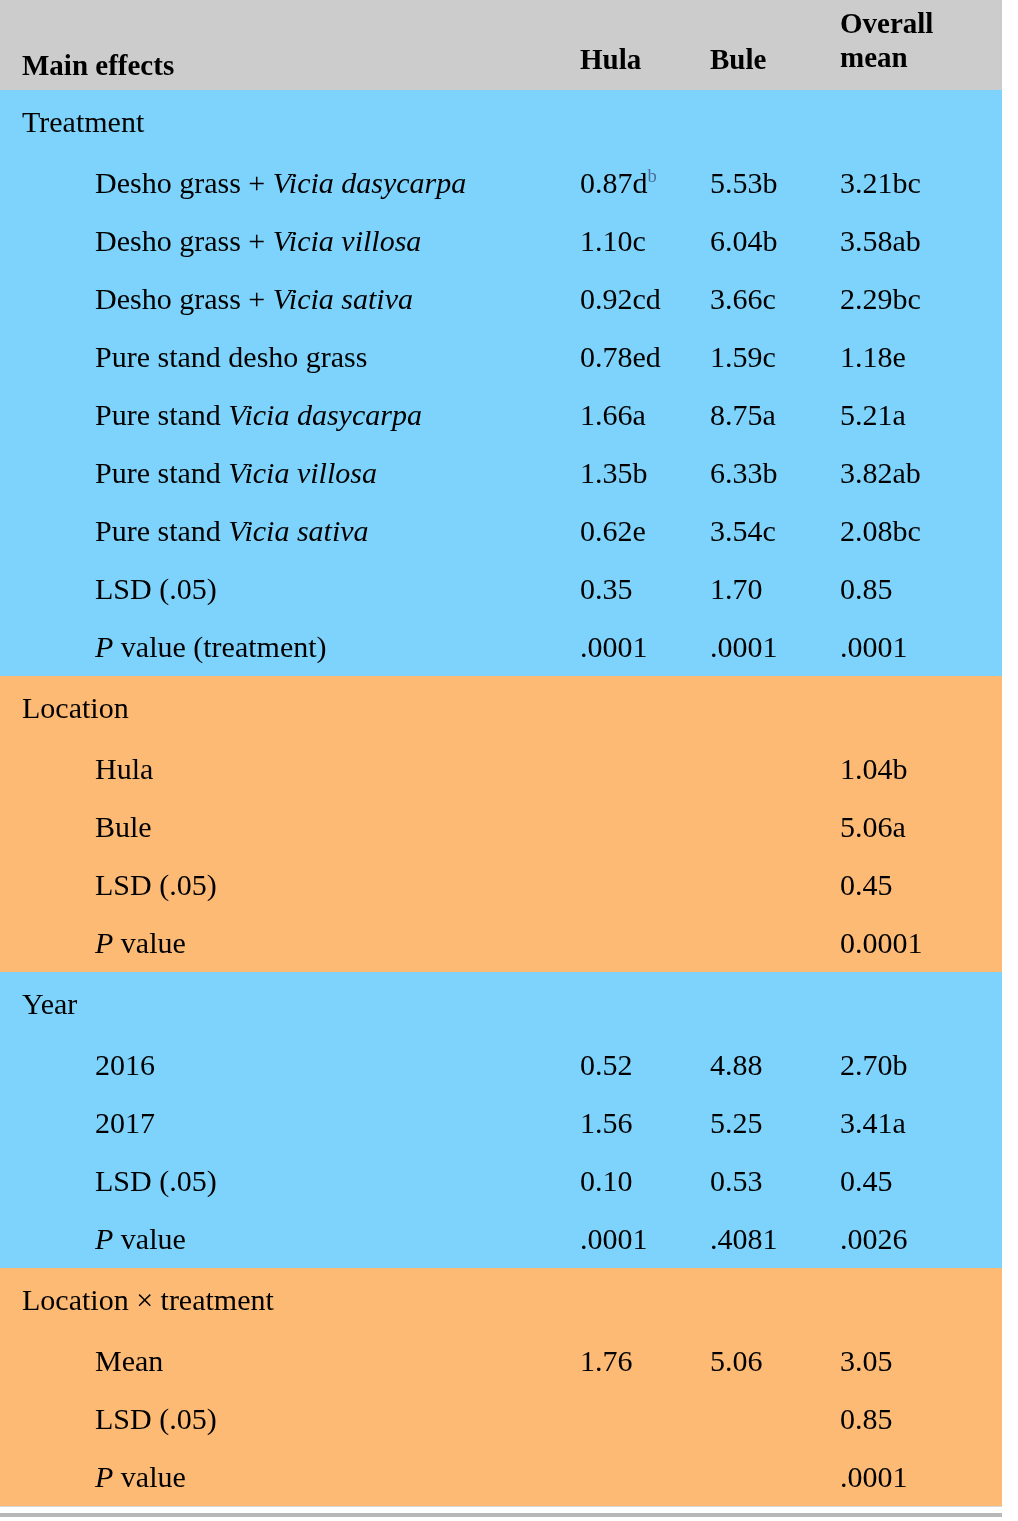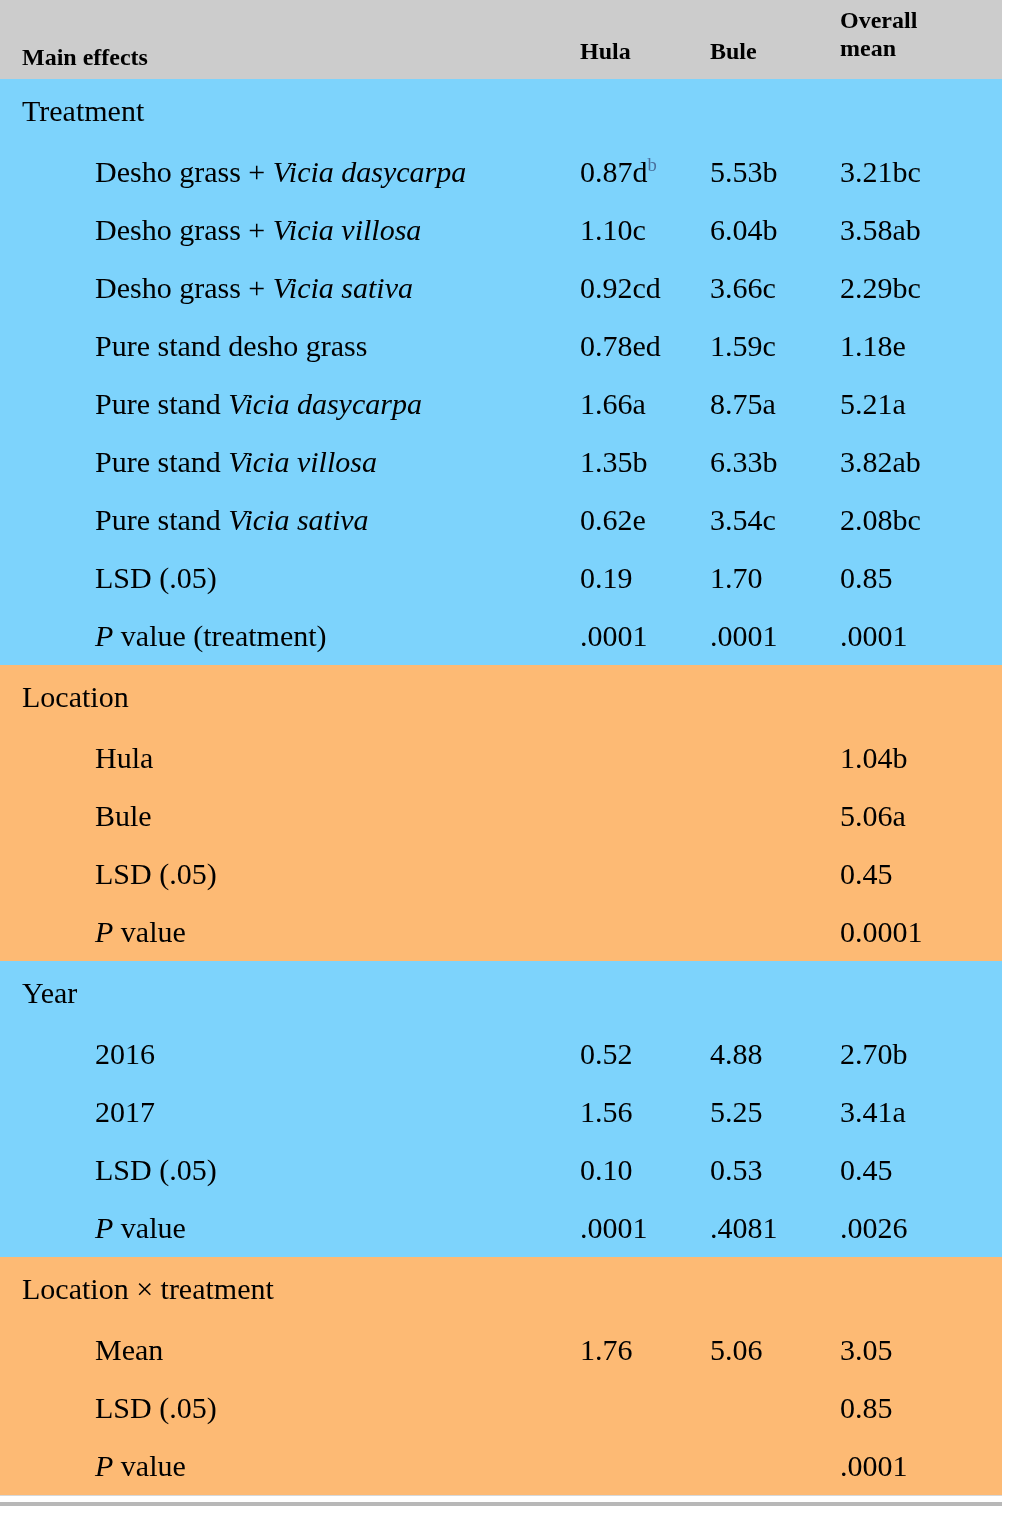--- a/index.html
+++ b/index.html
@@ -31,21 +31,21 @@
   col.c-hula   { width: 130px; }
   col.c-bule   { width: 130px; }
   col.c-mean   { width: 162px; }
 
   
   thead tr.head-row {
     background: #cccccc;
   }
   thead th {
     font-weight: bold;
-    font-size: 24px;
+    font-size: 29px;
     text-align: left;
     vertical-align: bottom;
     padding: 0;
     line-height: 1.0;
   }
   th.h-label {
     padding: 6px 0 10px 22px;
   }
   th.h-num {
     padding: 6px 0 16px 0;
@@ -172,21 +172,21 @@
           <td class="num">3.82ab</td>
         </tr>
         <tr class="data-row plain">
           <td class="lbl">Pure stand <span class="ital">Vicia sativa</span></td>
           <td class="num">0.62e</td>
           <td class="num">3.54c</td>
           <td class="num">2.08bc</td>
         </tr>
         <tr class="data-row plain">
           <td class="lbl">LSD (.05)</td>
-          <td class="num">0.19</td>
+          <td class="num">0.35</td>
           <td class="num">1.70</td>
           <td class="num">0.85</td>
         </tr>
         <tr class="data-row plain spacer-bot">
           <td class="lbl"><span class="ital">P</span> value (treatment)</td>
           <td class="num">.0001</td>
           <td class="num">.0001</td>
           <td class="num">.0001</td>
         </tr>
         <tr class="sect-head band spacer-top">

